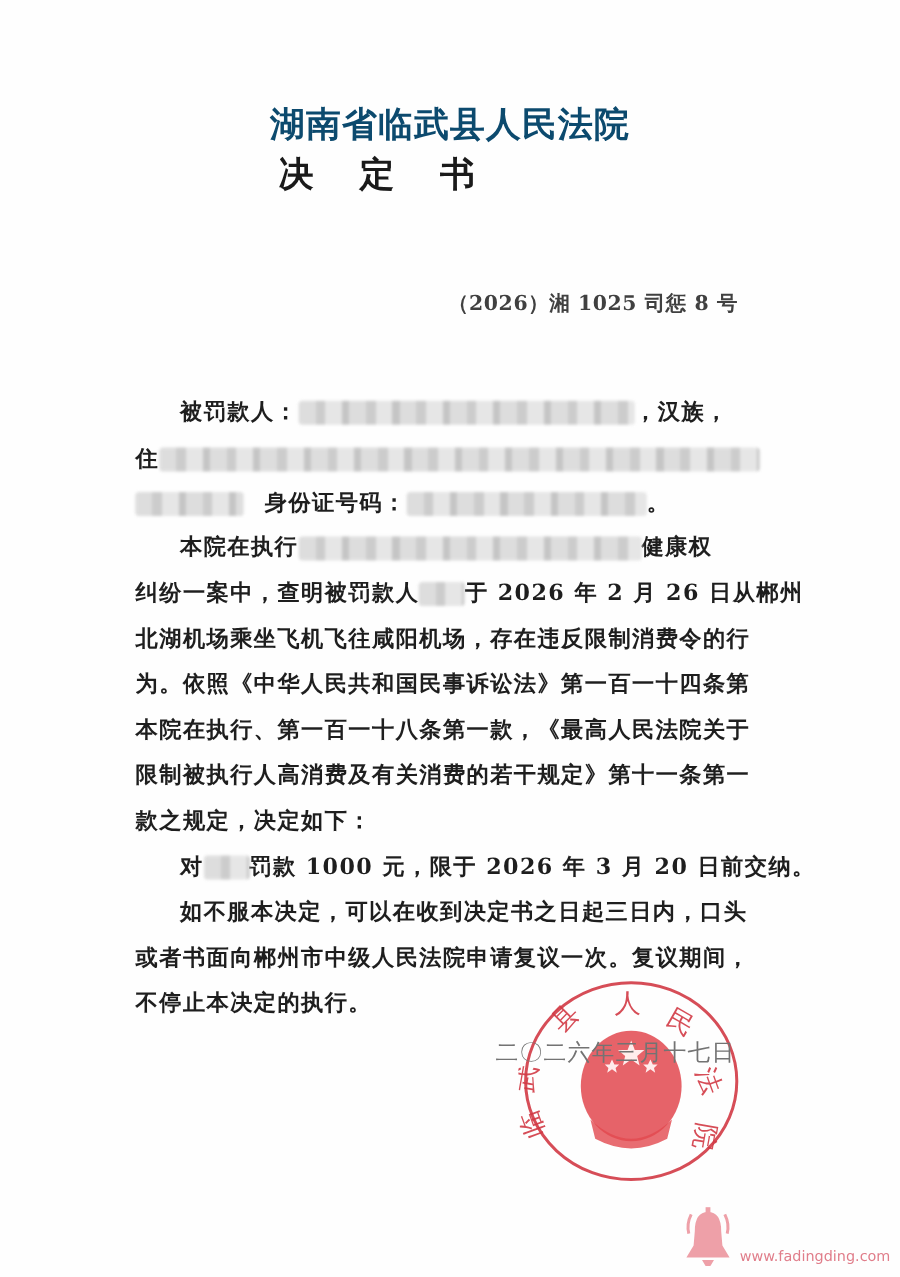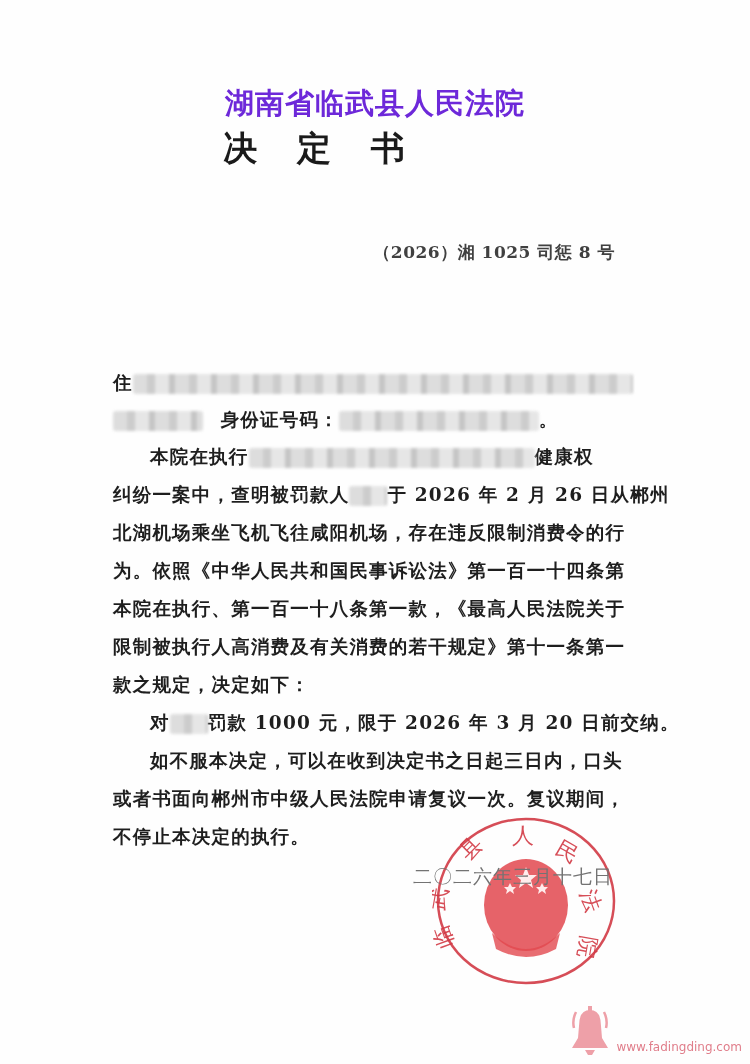--- a/index.html
+++ b/index.html
@@ -23,30 +23,30 @@
     }
     .title {
       position: absolute;
       left: 0; width: 750px;
       top: 84px;
       text-align: center;
       font-family: "DejaVu Sans", "Liberation Sans", sans-serif;
       font-weight: bold;
       font-size: 29px;
       letter-spacing: 1px;
-      color: #6d28d9;
+      color: #0c4a6e;
     }
     .subtitle {
       position: absolute;
       left: 0; width: 628px;
       top: 126px;
       text-align: center;
       font-family: "DejaVu Sans", "Liberation Sans", sans-serif;
       font-weight: bold;
-      font-size: 34px;
+      font-size: 29px;
       letter-spacing: 14px;
       padding-left: 14px;
       box-sizing: border-box;
       color: #1a1a1a;
     }
     .case-no {
       position: absolute;
       right: 135px;
       top: 241px;
       font-size: 17px;
@@ -111,20 +111,23 @@
 </head>
 <body>
 
 <div class="page">
 
   <div class="title">湖南省临武县人民法院</div>
   <div class="subtitle">决 定 书</div>
 
   <div class="case-no">（2026）湘 1025 司惩 8 号</div>
 
+  <div class="line indent" style="top:330px;">
+    <span>被罚款人：</span><span class="blur" style="width:280px;"></span><span>，汉族，</span>
+  </div>
   <div class="line" style="top:369px;">
     <span>住</span><span class="blur" style="width:500px;"></span>
   </div>
   <div class="line" style="top:406px;">
     <span class="blur" style="width:90px;"></span>
     <span style="margin-left:10px;">身份证号码：</span><span class="blur" style="width:200px;"></span><span>。</span>
   </div>
 
   <div class="line indent" style="top:443px;">
     <span>本院在执行</span><span class="blur" style="width:286px;"></span><span>健康权</span>

